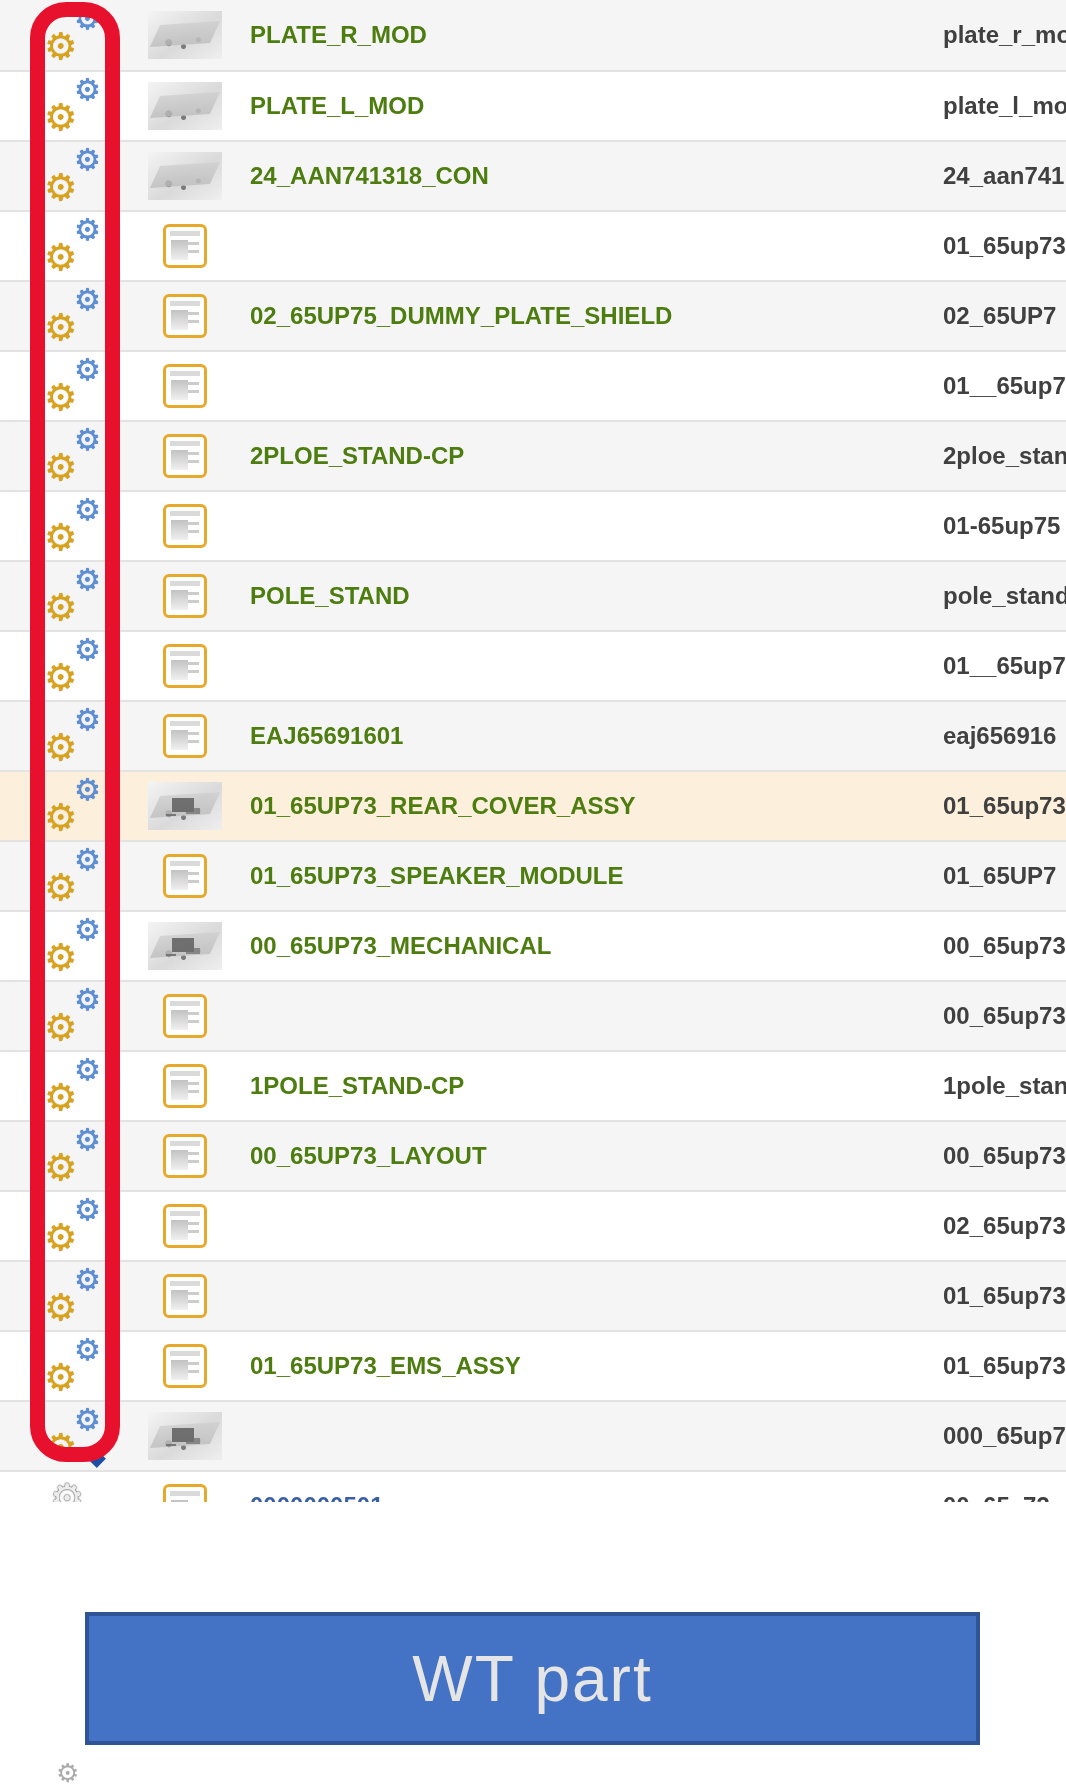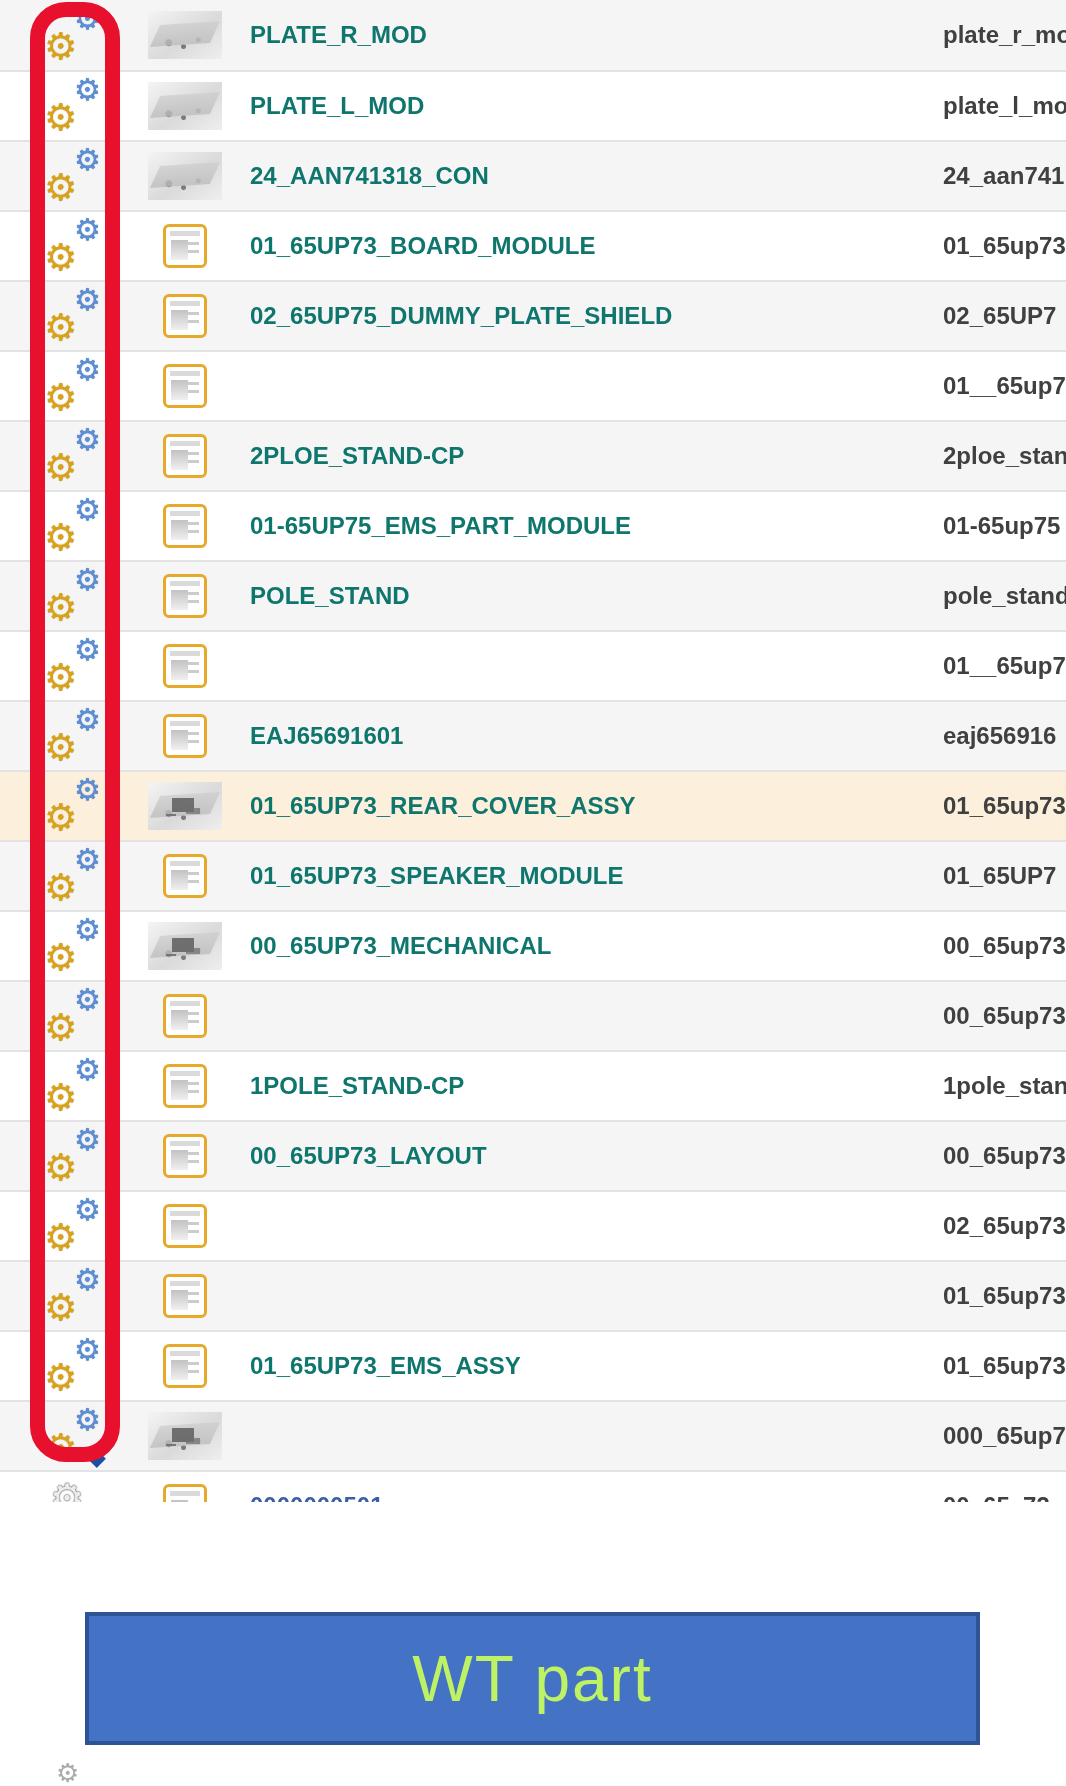--- a/index.html
+++ b/index.html
@@ -69,42 +69,42 @@
     content:"";position:absolute;left:8px;top:12px;width:58px;height:22px;
     background:linear-gradient(180deg,#cfcfcf,#bdbdbd);
     transform:skewX(-28deg) rotate(-4deg);opacity:.8;
   }
   .thumb.mech::after{
     content:"";position:absolute;left:24px;top:16px;width:22px;height:14px;
     background:#5f5f5f;box-shadow:10px 6px 0 -4px #7d7d7d,-12px 10px 0 -6px #6b6b6b;
     opacity:.85;
   }
   .name{
-    font-size:24px;font-weight:700;color:#0f766e;letter-spacing:0px;
+    font-size:24px;font-weight:700;color:#4d7c0f;letter-spacing:0px;
     white-space:nowrap;
   }
   .name.link{color:#3b5fa5;}
   .number{
     position:absolute;left:915px;top:50%;transform:translateY(-50%);
     font-size:24px;font-weight:700;color:#404040;white-space:nowrap;margin-left:28px;
   }
   
   #red-box{
     position:absolute;left:30px;top:2px;width:90px;height:1460px;
     box-sizing:border-box;border:15px solid #e8112d;border-radius:36px;
     pointer-events:none;
   }
   
   #wt-button{
     position:absolute;left:85px;top:1612px;width:895px;height:133px;
     background:#4472c4;border:4px solid #2f5496;box-sizing:border-box;
     display:flex;align-items:center;justify-content:center;
   }
   #wt-button span{
-    color:#bef264;font-size:64px;font-weight:400;letter-spacing:2px;
+    color:#e5e5e5;font-size:64px;font-weight:400;letter-spacing:2px;
   }
   
   #bottom-gear{
     position:absolute;left:56px;top:1760px;font-size:26px;color:#8f8f8f;
     opacity:.75;font-family:"DejaVu Sans",sans-serif;line-height:1;
   }
 </style>
 </head>
 <body>
 
@@ -157,21 +157,20 @@
           </div>
         </div>
         <div class="icon-cell">
           <div class="doc">
             <div class="hdr"></div>
             <div class="blk"></div>
             <div class="l1"></div>
             <div class="l2"></div>
           </div>
         </div>
-        <span class="name">01_65UP73_BOARD_MODULE</span>
         <span class="number">01_65up73</span>
       </div>
       <div class="row stripe">
         <div class="gear-cell">
           <div class="gear">
             <span class="g-back">⚙</span>
             <span class="g-front">⚙</span>
           </div>
         </div>
         <div class="icon-cell">
@@ -228,21 +227,20 @@
           </div>
         </div>
         <div class="icon-cell">
           <div class="doc">
             <div class="hdr"></div>
             <div class="blk"></div>
             <div class="l1"></div>
             <div class="l2"></div>
           </div>
         </div>
-        <span class="name">01-65UP75_EMS_PART_MODULE</span>
         <span class="number">01-65up75</span>
       </div>
       <div class="row stripe">
         <div class="gear-cell">
           <div class="gear">
             <span class="g-back">⚙</span>
             <span class="g-front">⚙</span>
           </div>
         </div>
         <div class="icon-cell">

